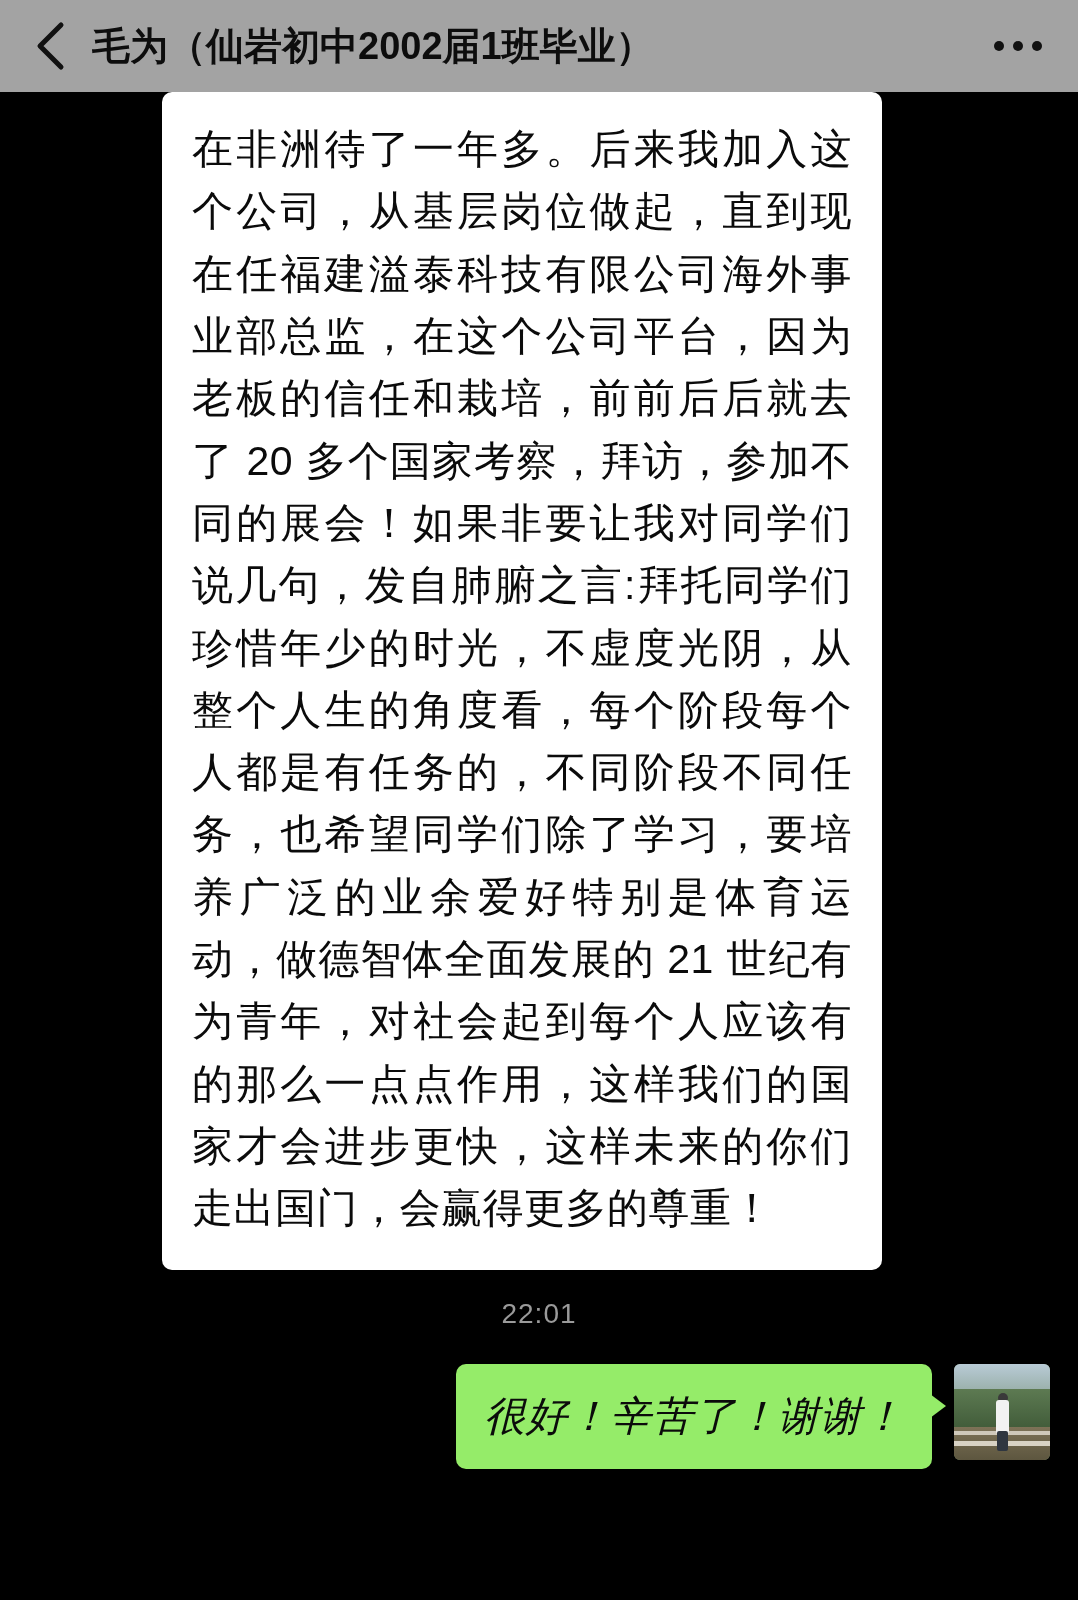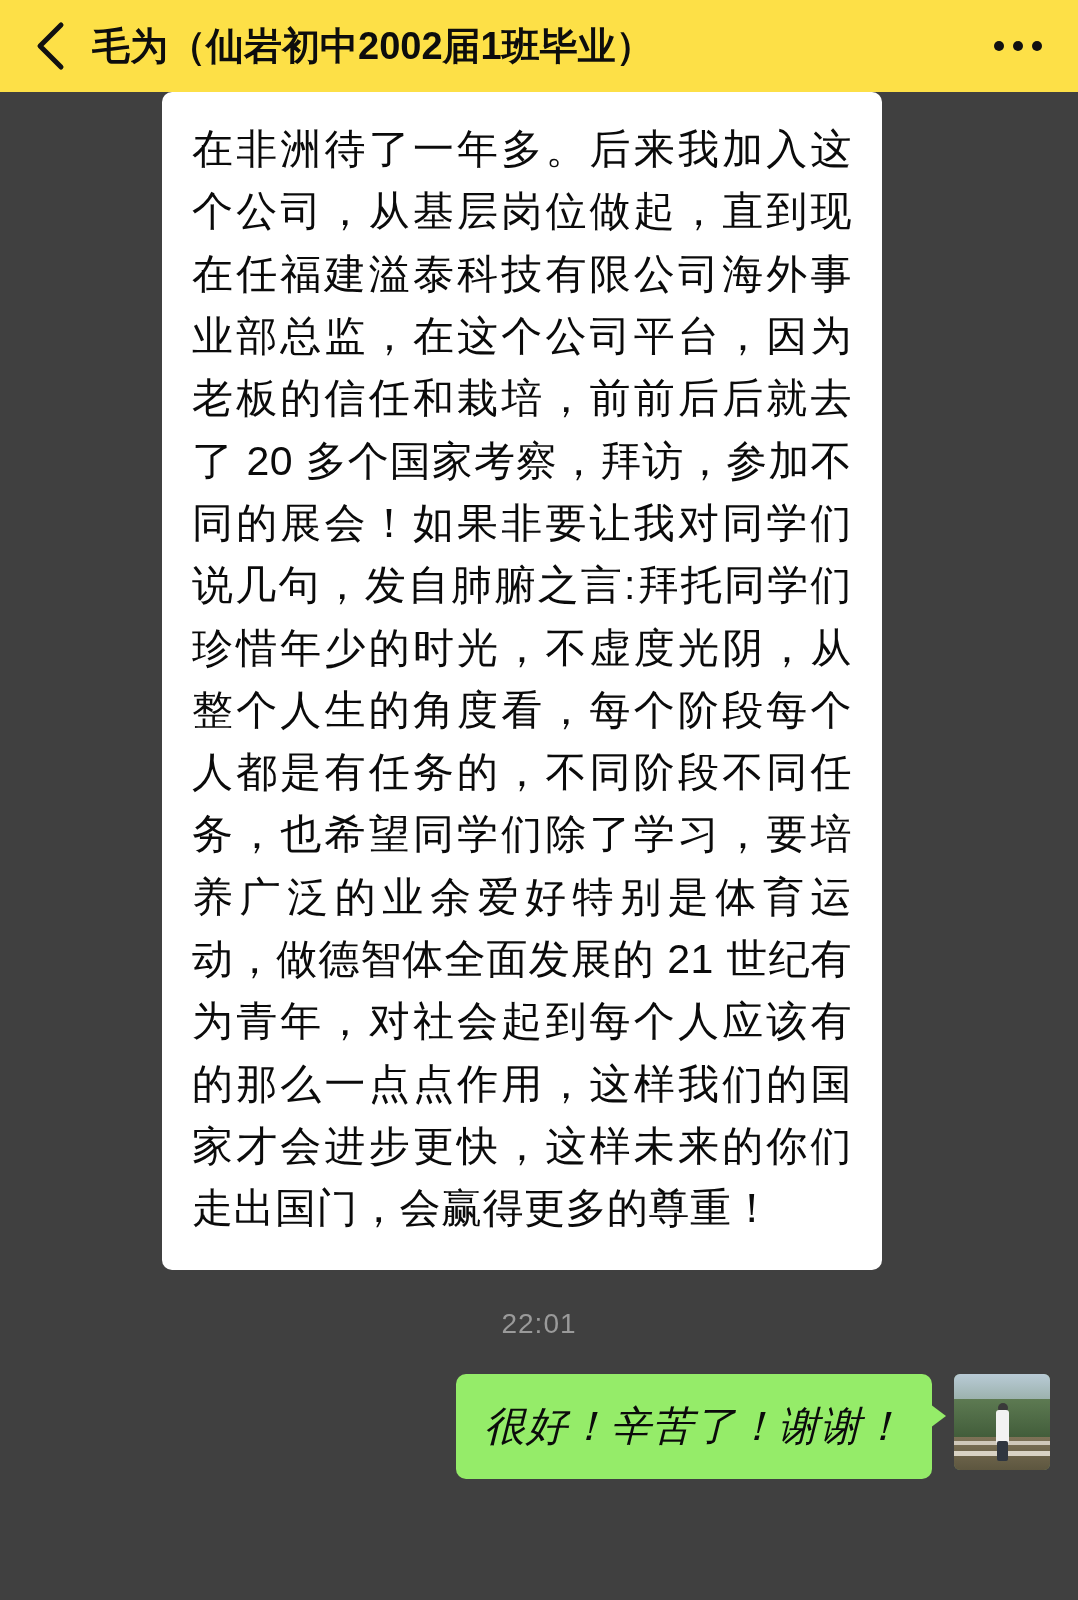--- a/index.html
+++ b/index.html
@@ -11,21 +11,21 @@
     width: 1078px;
     height: 1600px;
     font-family: "Liberation Sans", sans-serif;
     overflow: hidden;
     position: relative;
   }
 
   
   .header {
     height: 92px;
-    background: #fde047;
+    background: #a3a3a3;
     display: flex;
     align-items: center;
     padding: 0 28px;
     box-sizing: border-box;
     position: relative;
   }
   .back-btn {
     width: 46px;
     height: 46px;
     display: flex;
@@ -59,21 +59,21 @@
     width: 10px;
     height: 10px;
     border-radius: 50%;
     background: #111;
     display: block;
   }
 
   
   .chat {
     position: relative;
-    background: #404040;
+    background: #000000;
     padding: 0 0 0 0;
     height: calc(1600px - 92px);
     box-sizing: border-box;
   }
 
   .msg-row {
     display: flex;
     padding: 0 28px;
     box-sizing: border-box;
   }
@@ -96,21 +96,21 @@
     letter-spacing: 0.5px;
     text-align: justify;
     word-break: break-all;
     white-space: pre-wrap;
   }
 
   .timestamp {
     text-align: center;
     color: #9a9a9a;
     font-size: 28px;
-    margin: 38px 0 34px 0;
+    margin: 28px 0 34px 0;
     letter-spacing: 1px;
   }
 
   .bubble-out {
     background: #95ec69;
     border-radius: 10px;
     padding: 24px 28px;
     max-width: 720px;
     box-sizing: border-box;
     position: relative;

